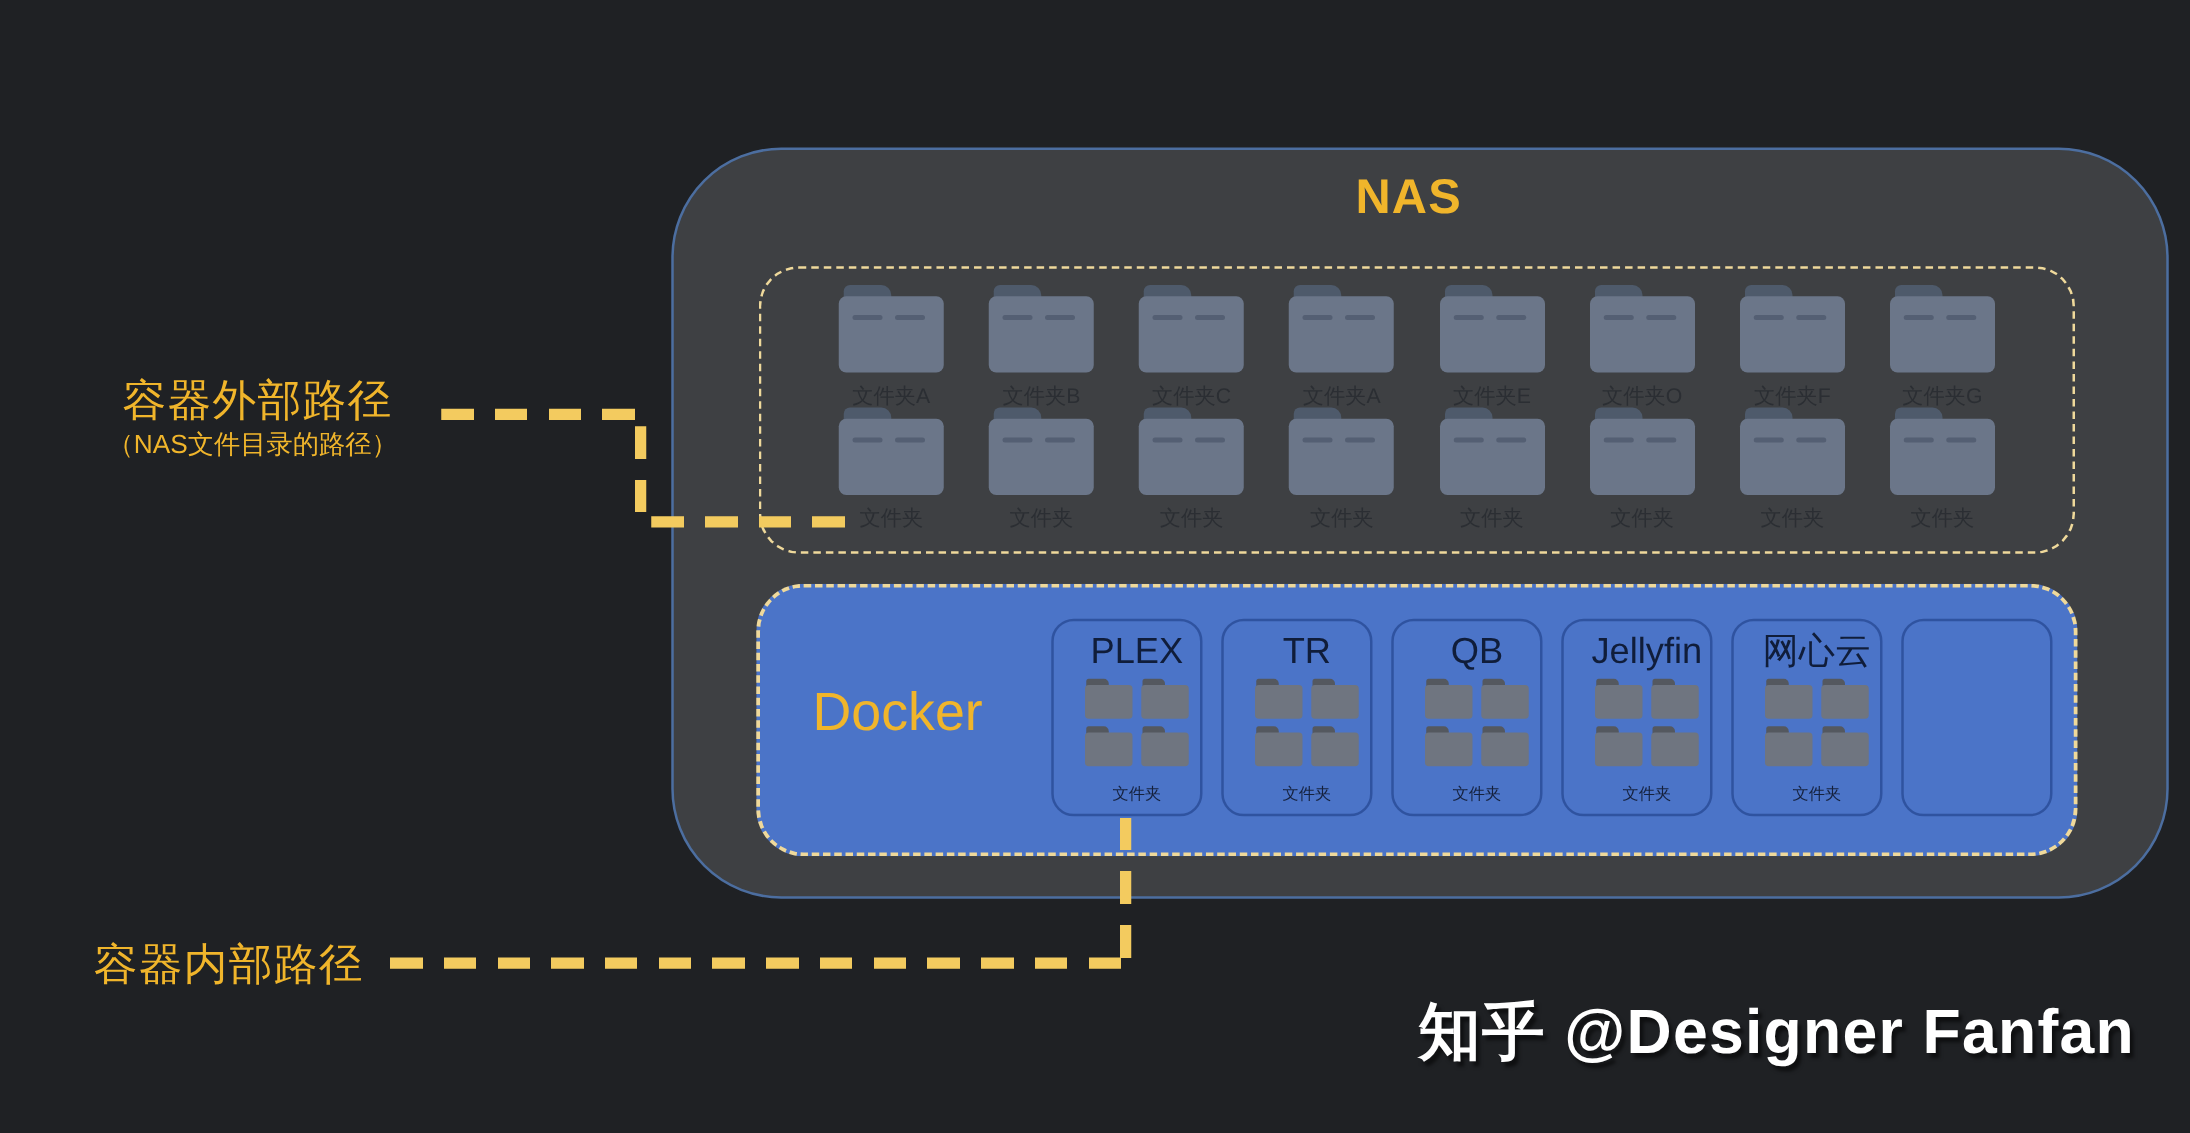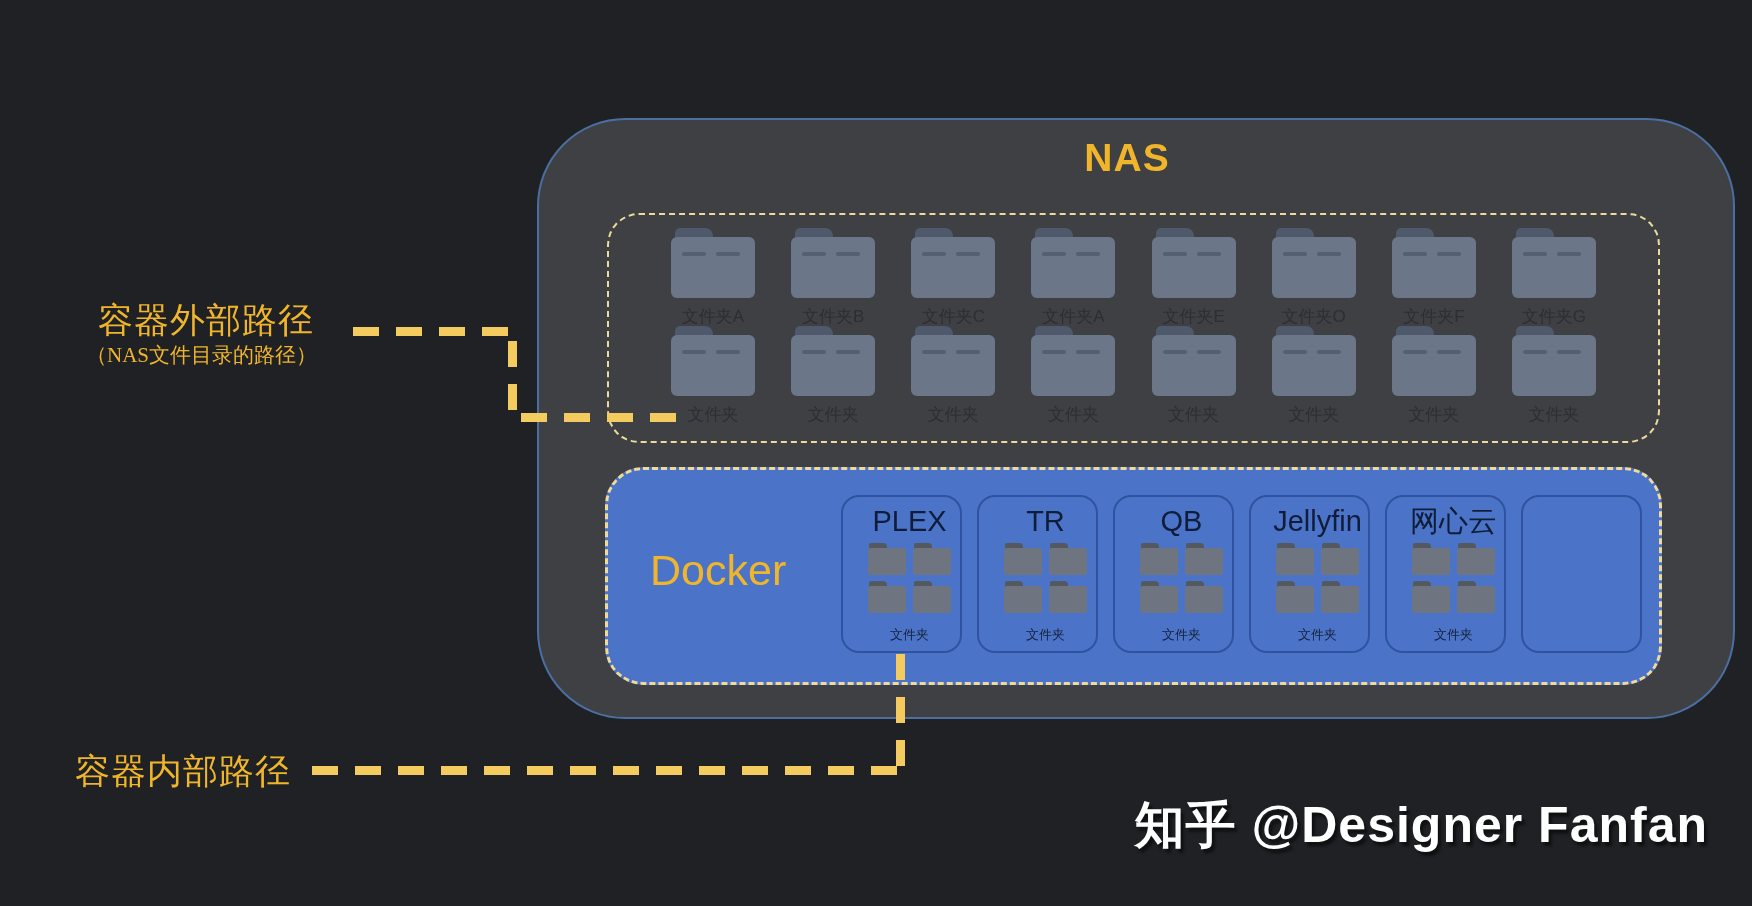--- a/index.html
+++ b/index.html
@@ -54,21 +54,21 @@
   .docker-container.empty .container-title,
   .docker-container.empty .mini-grid,
   .docker-container.empty .container-folder-label{visibility:hidden;}
 
   
   .hdash{position:absolute; height:9px;
     background:repeating-linear-gradient(90deg, var(--dash-yellow) 0, var(--dash-yellow) 26px, transparent 26px, transparent 43px);}
   .vdash{position:absolute; width:9px;
     background:repeating-linear-gradient(180deg, var(--dash-yellow) 0, var(--dash-yellow) 26px, transparent 26px, transparent 43px);}
   .path-label{position:absolute; color:var(--gold); font-size:35px; letter-spacing:1px; white-space:nowrap;}
-  .path-sublabel{position:absolute; color:var(--gold); font-size:21px; white-space:nowrap;font-family:Liberation Serif, serif;}
+  .path-sublabel{position:absolute; color:var(--gold); font-size:21px; white-space:nowrap;}
 
   
   .watermark{position:absolute; right:44px; top:792px; font-size:50px; font-weight:bold;
     color:#FFFFFF; text-shadow:3px 4px 3px rgba(0,0,0,0.55); white-space:nowrap; letter-spacing:1px;}
 </style>
 </head>
 <body>
 
 <div class="canvas">
 

